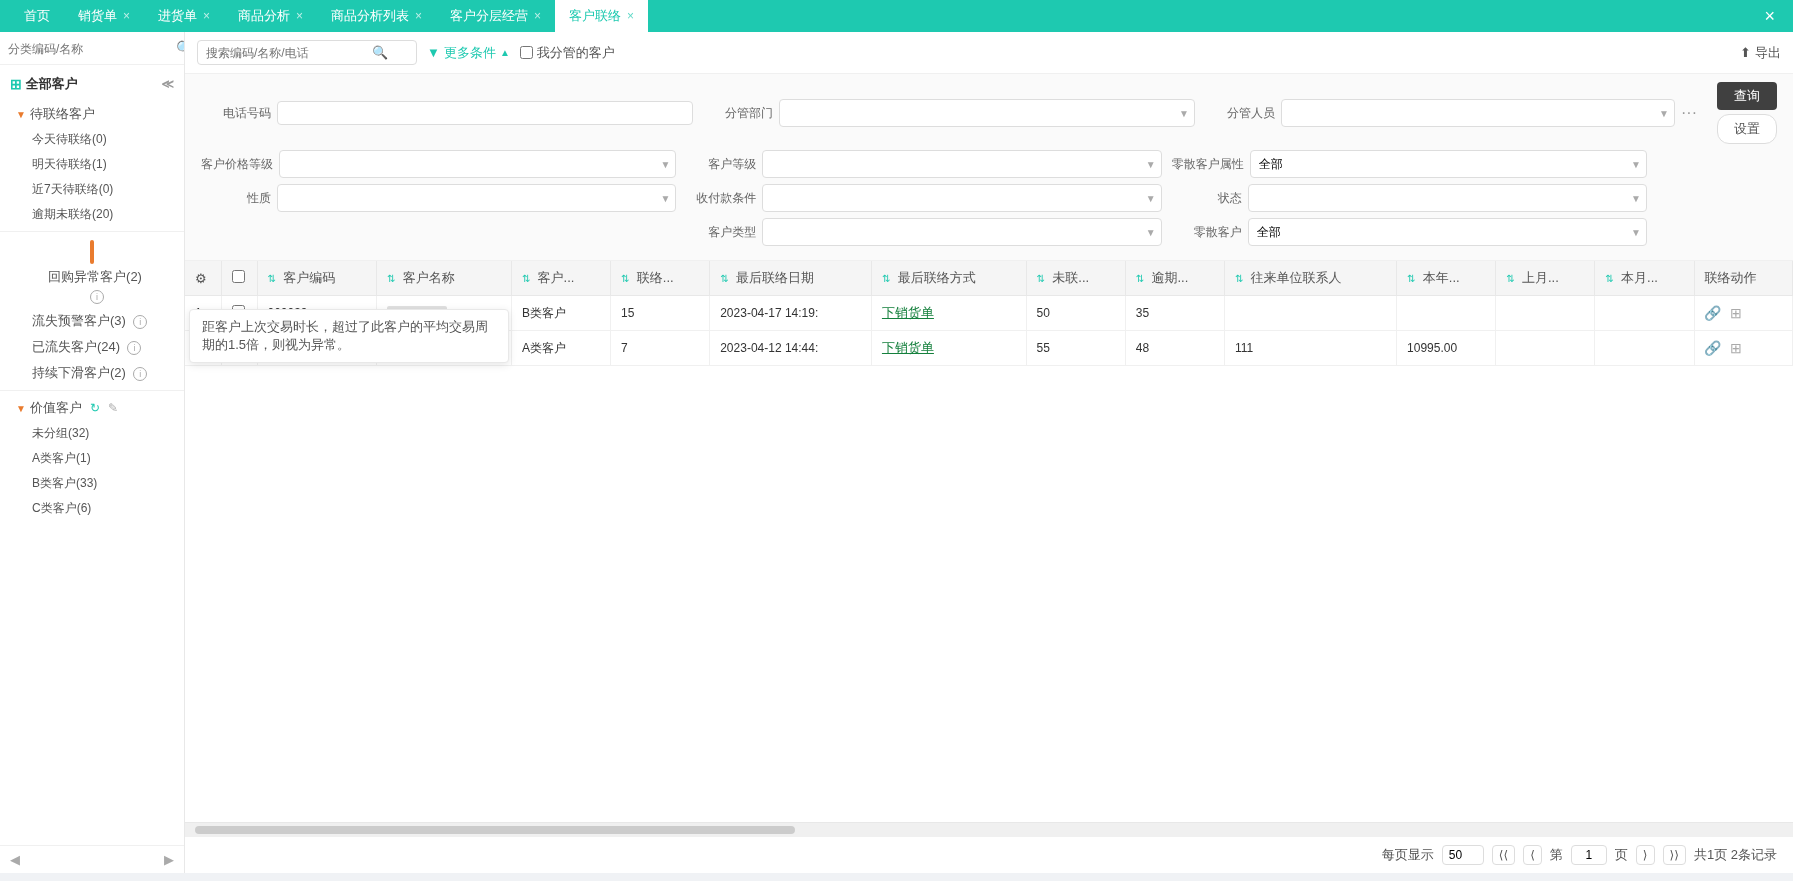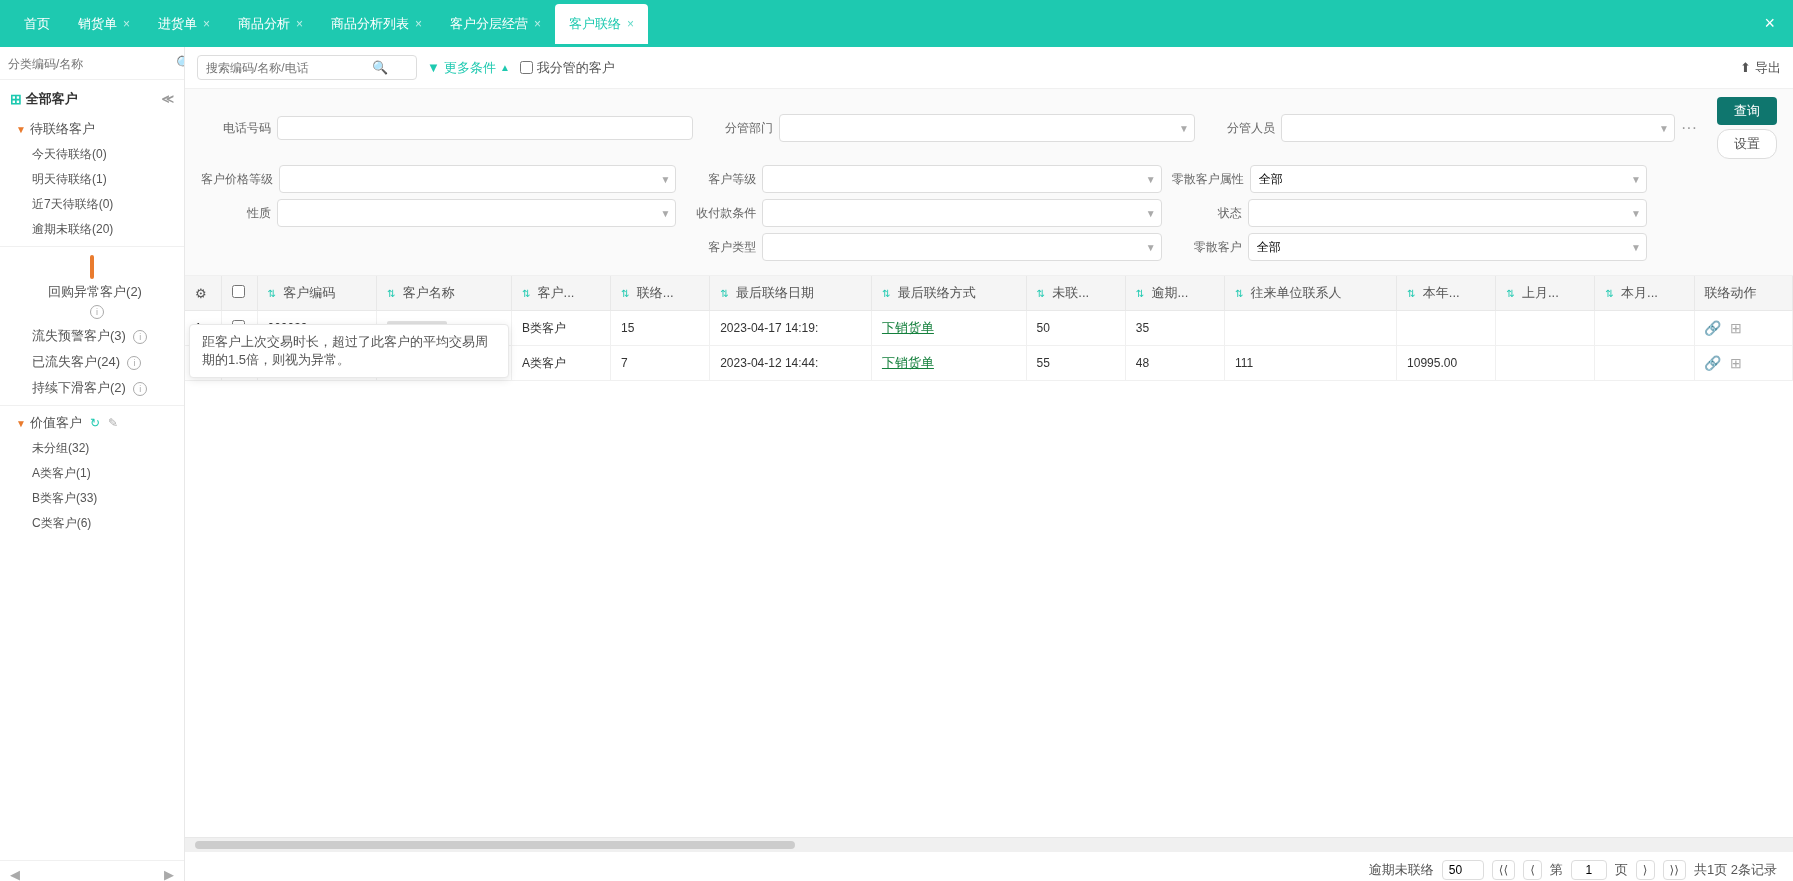--- a/index.html
+++ b/index.html
@@ -1,20 +1,20 @@
 <!DOCTYPE html>
 <html><head>
   <meta charset="utf-8">
   <style>
     * { box-sizing: border-box; margin: 0; padding: 0; font-family: 'Microsoft YaHei', Arial, sans-serif; font-size: 13px; }
     body { background: #f0f2f5; overflow: hidden; width: 1793px; height: 881px; }
 
     
     .top-nav {
-      display: flex; align-items: center; background: #1ec9b0; height: 47px;
+      display: flex; align-items: center; background: #1ec9b0; height: 32px;
       padding: 0 10px; gap: 0;
     }
     .top-nav-item {
       color: #fff; padding: 0 14px; height: 40px; display: flex; align-items: center;
       cursor: pointer; font-size: 13px; white-space: nowrap; position: relative;
     }
     .top-nav-item.active {
       background: #fff; color: #1ec9b0; border-radius: 4px 4px 0 0;
     }
     .top-nav-item .close-x {
@@ -120,21 +120,21 @@
     }
     .select-wrapper select {
       width: 100%; border: 1px solid #ddd; border-radius: 4px; padding: 4px 8px;
       font-size: 12px; outline: none; background: #fff; appearance: none; height: 28px; cursor: pointer;
     }
     .select-arrow {
       position: absolute; right: 6px; top: 50%; transform: translateY(-50%);
       color: #aaa; font-size: 10px; pointer-events: none;
     }
     .query-btn {
-      background: #0f766e; color: #fff; border: none; border-radius: 4px;
+      background: #404040; color: #fff; border: none; border-radius: 4px;
       padding: 5px 16px; cursor: pointer; font-size: 13px; white-space: nowrap; font-family: Liberation Mono, monospace;
     }
     .setting-btn {
       background: #fff; color: #555; border: 1px solid #ddd; border-radius: 12px;
       padding: 5px 16px; cursor: pointer; font-size: 13px; white-space: nowrap;
     }
     .adv-filter-actions {
       display: flex; flex-direction: column; gap: 4px; margin-left: 10px;
     }
     .ellipsis-btn { color: #999; cursor: pointer; font-size: 16px; }
@@ -561,21 +561,21 @@
           </tr>
         </tbody>
       </table>
     </div>
 
     <div class="h-scrollbar-area">
       <div class="h-scrollbar-thumb"></div>
     </div>
 
     <div class="pagination">
-      <span>逾期未联络</span>
+      <span>每页显示</span>
       <select class="page-size-select">
         <option>50</option>
       </select>
       <button class="page-nav-btn">⟨⟨</button>
       <button class="page-nav-btn">⟨</button>
       <span>第</span>
       <input class="page-input" type="text" value="1" style="">
       <span>页</span>
       <button class="page-nav-btn">⟩</button>
       <button class="page-nav-btn">⟩⟩</button>

